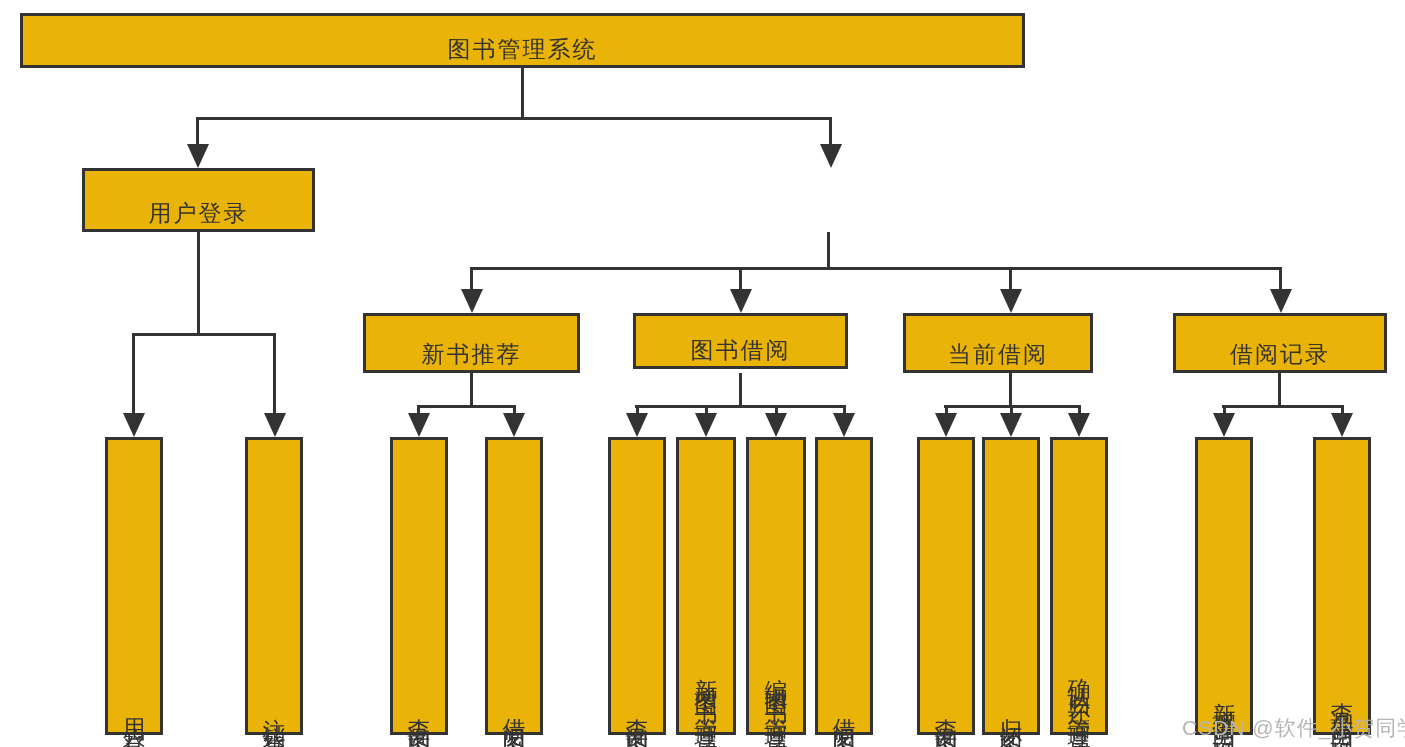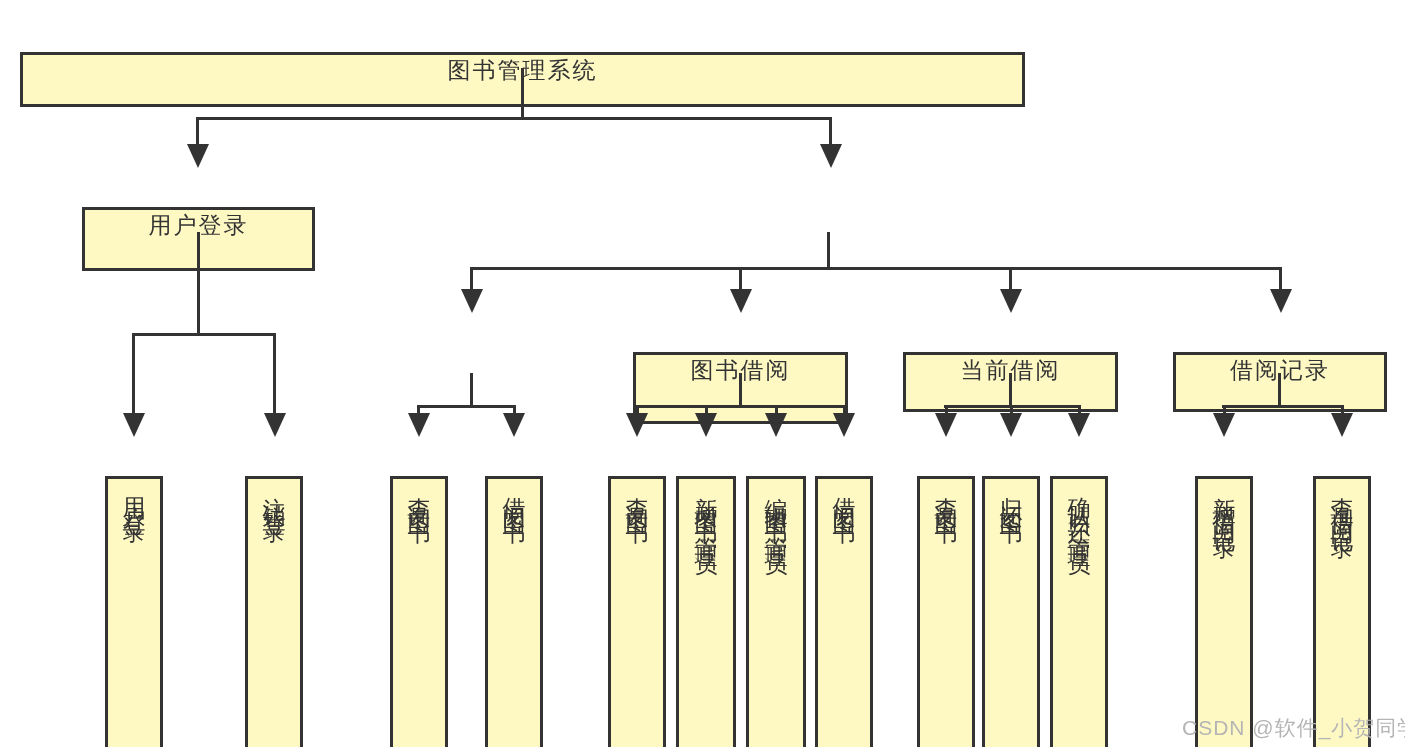--- a/index.html
+++ b/index.html
@@ -12,26 +12,25 @@
     position: relative;
     width: 1405px;
     height: 747px;
     background: #ffffff;
     overflow: hidden;
   }
   .box {
     position: absolute;
     box-sizing: border-box;
     border: 3px solid #333333;
-    background: #fef9c3;
+    background: #eab308;
     color: #333333;
     display: flex;
-    align-items: flex-start;
+    align-items: flex-end;
     justify-content: center;
-    margin-top: 39px;
   }
   .hlabel {
     font-size: 23px;
     letter-spacing: 2px;
     white-space: nowrap;
   }
   .leaf .vtext {
     writing-mode: vertical-rl;
     text-orientation: mixed;
     font-size: 23px;
@@ -95,24 +94,27 @@
   <div class="hline" style="left:470px; top:267px; width:812px;"></div>
   <div class="vline" style="left:470px; top:267px; height:26px;"></div>
   <div class="arr" style="left:461px; top:289px;"></div>
   <div class="vline" style="left:739px; top:267px; height:26px;"></div>
   <div class="arr" style="left:730px; top:289px;"></div>
   <div class="vline" style="left:1009px; top:267px; height:26px;"></div>
   <div class="arr" style="left:1000px; top:289px;"></div>
   <div class="vline" style="left:1279px; top:267px; height:26px;"></div>
   <div class="arr" style="left:1270px; top:289px;"></div>
 
-  <div class="box" style="left:633px; top:313px; width:215px; height:72px;">
+  <div class="box" style="left:363px; top:313px; width:217px; height:60px;">
+    <span class="hlabel">新书推荐</span>
+  </div>
+  <div class="box" style="left:633px; top:313px; width:215px; height:56px;">
     <span class="hlabel">图书借阅</span>
   </div>
-  <div class="box" style="left:903px; top:313px; width:215px; height:60px;">
+  <div class="box" style="left:903px; top:313px; width:190px; height:60px;">
     <span class="hlabel">当前借阅</span>
   </div>
   <div class="box" style="left:1173px; top:313px; width:214px; height:60px;">
     <span class="hlabel">借阅记录</span>
   </div>
 
   <div class="vline" style="left:470px; top:373px; height:35px;"></div>
   <div class="hline" style="left:417px; top:405px; width:99px;"></div>
   <div class="vline" style="left:417px; top:405px; height:14px;"></div>
   <div class="arr" style="left:408px; top:413px;"></div>

